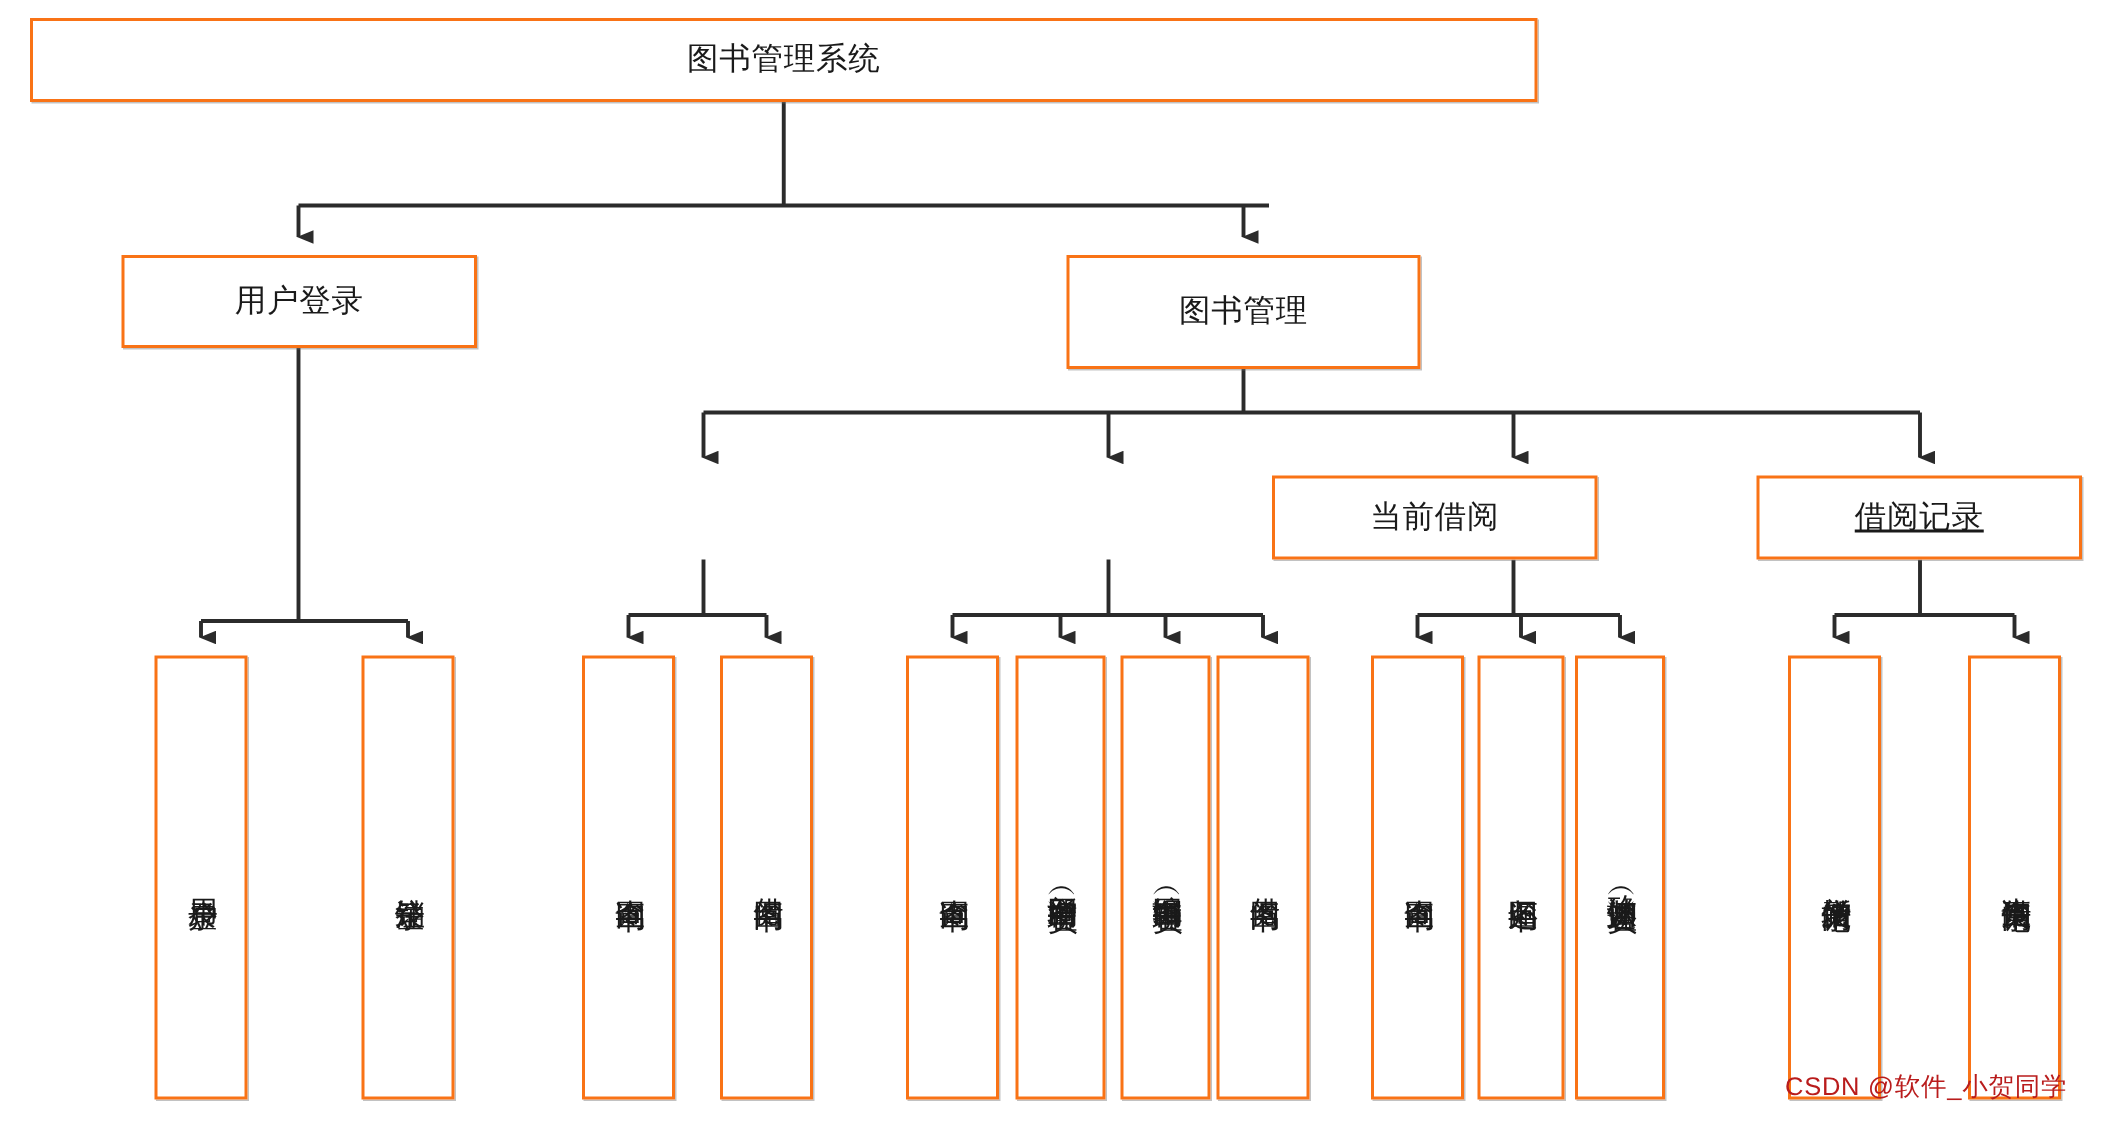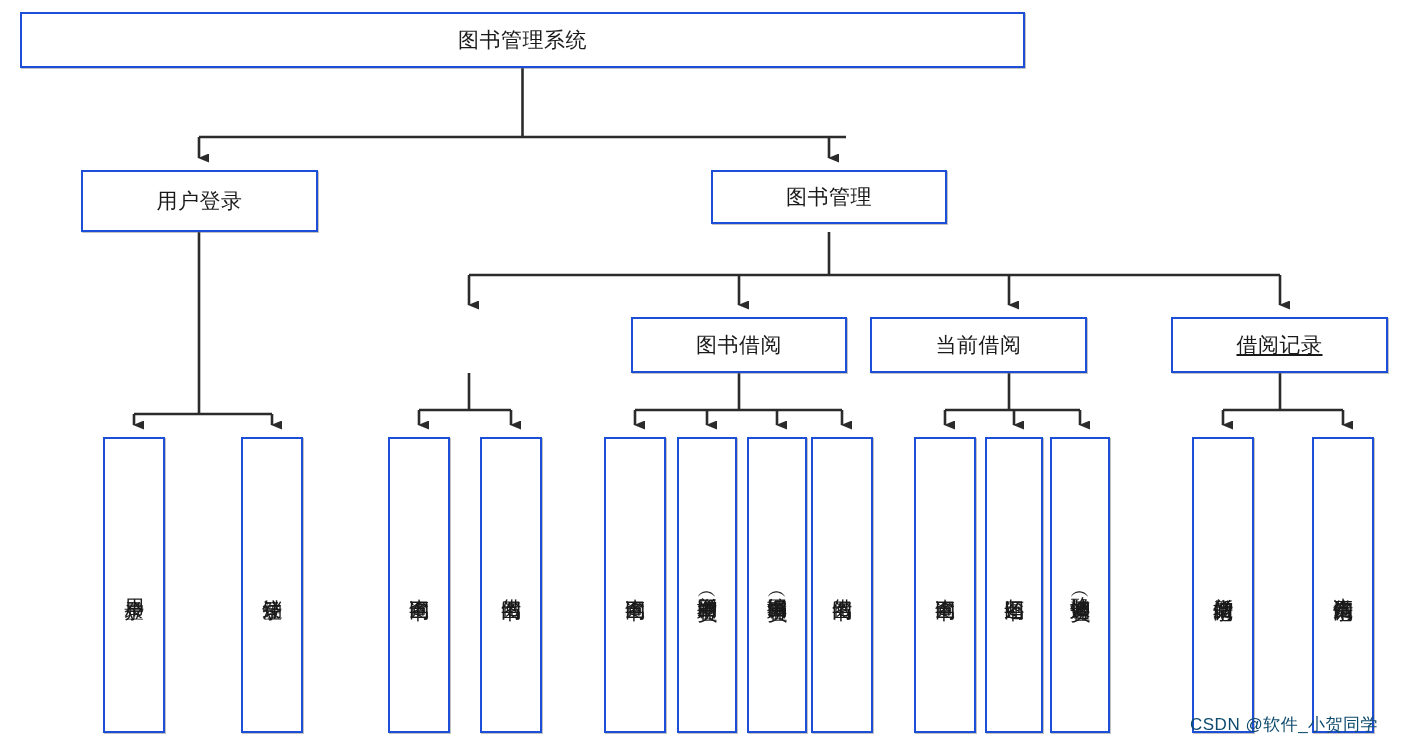--- a/index.html
+++ b/index.html
@@ -23,21 +23,21 @@
     left: 0;
     top: 0;
     width: 1405px;
     height: 747px;
     pointer-events: none;
   }
   .node {
     position: absolute;
     box-sizing: border-box;
     background: #ffffff;
-    border: 2px solid #1d4ed8;
+    border: 2px solid #f97316;
     display: flex;
     align-items: center;
     justify-content: center;
     color: #1a1a1a;
     box-shadow: 1px 1px 0 rgba(120,120,120,0.45);
   }
   .node-h {
     font-size: 21px;
     letter-spacing: 0.5px;
     line-height: 1.1;
@@ -58,21 +58,21 @@
     text-align: center;
   }
   .node-v .vtext {
     writing-mode: vertical-rl;
     text-orientation: upright;
     display: block;
     max-height: 100%;
   }
   .watermark {
     position: absolute;
-    color: #0c4a6e;
+    color: #b91c1c;
     font-size: 17px;
     letter-spacing: 0.5px;
     white-space: nowrap;
     user-select: none;
   }
 </style>
 </head>
 <body>
 
 <div id="diagram-canvas">
@@ -128,30 +128,27 @@
   </svg>
 
   <div class="node node-h node-root" style="left:20px; top:12px; width:1005px; height:56px;">
     <span>图书管理系统</span>
   </div>
 
   <div class="node node-h" style="left:81px; top:170px; width:237px; height:62px;">
     <span>用户登录</span>
   </div>
 
-  <div class="node node-h" style="left:711px; top:170px; width:236px; height:54px;">
+  <div class="node node-h" style="left:711px; top:170px; width:236px; height:76px;">
     <span>图书管理</span>
   </div>
 
 
-  <div class="node node-h" style="left:631px; top:317px; width:216px; height:56px;">
-    <span>图书借阅</span>
-  </div>
-
-  <div class="node node-h" style="left:870px; top:317px; width:217px; height:56px;">
+
+  <div class="node node-h" style="left:848px; top:317px; width:217px; height:56px;font-family:Liberation Serif, serif;">
     <span>当前借阅</span>
   </div>
 
   <div class="node node-h" style="left:1171px; top:317px; width:217px; height:56px;text-decoration:underline;">
     <span>借阅记录</span>
   </div>
 
   <div class="node node-v" style="left:103px; top:437px; width:62px; height:296px;">
     <span class="vtext">用户登录</span>
   </div>

